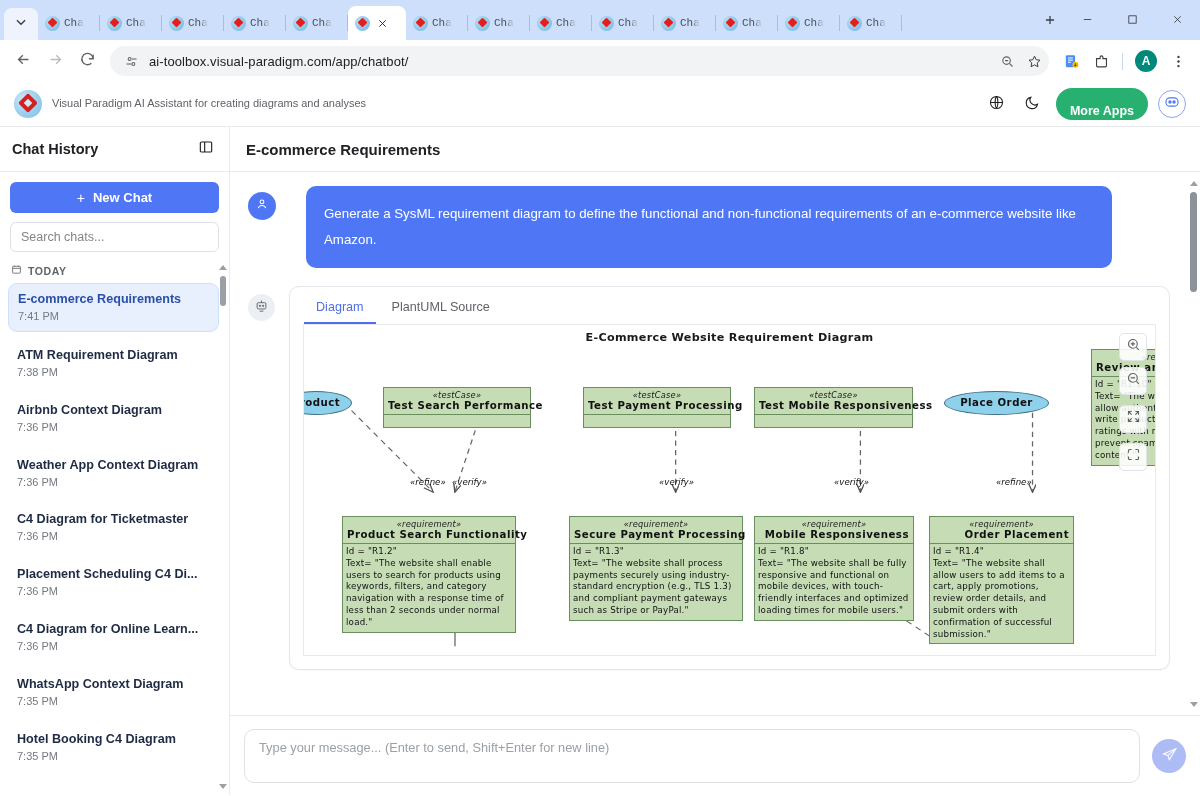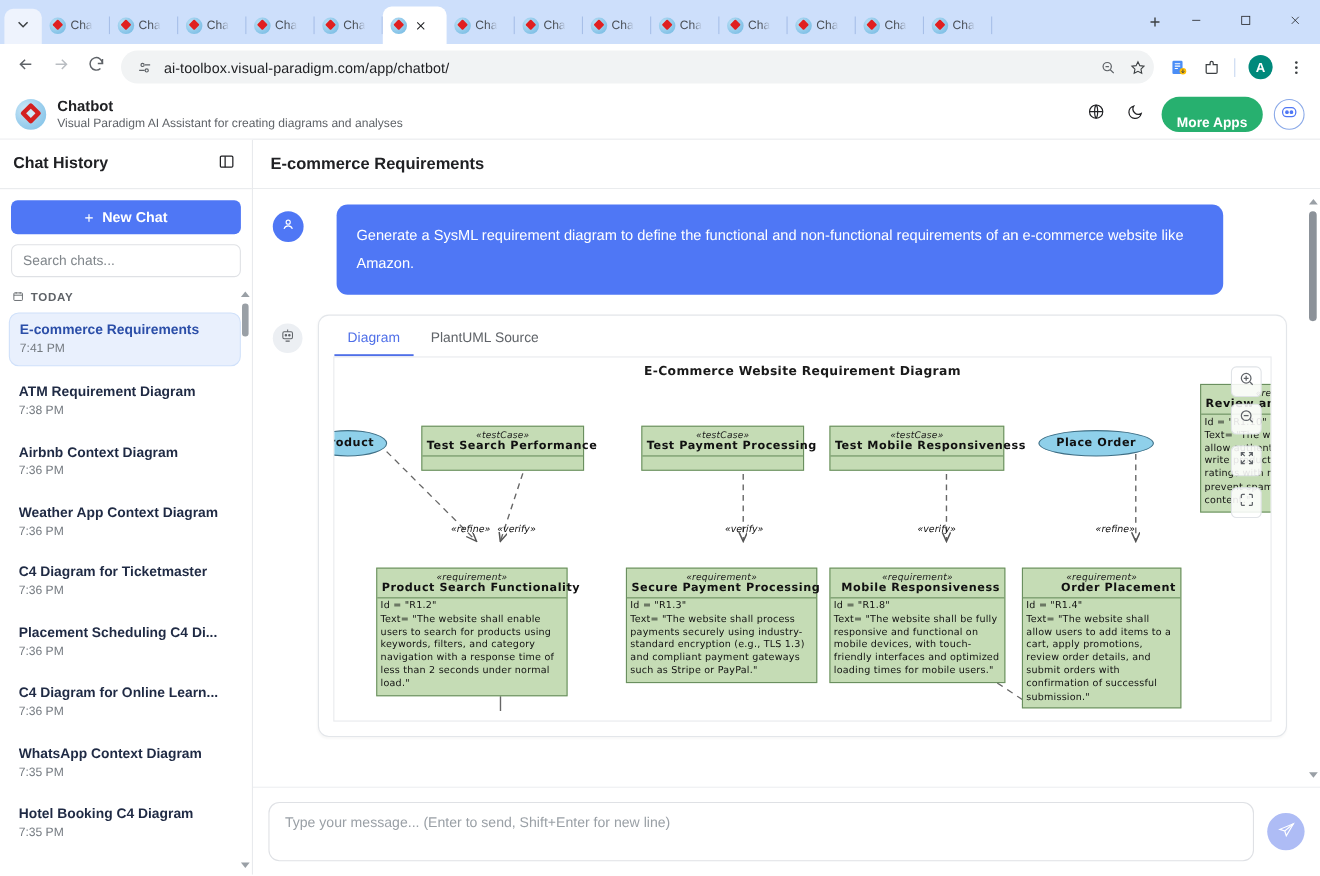--- a/index.html
+++ b/index.html
@@ -22,21 +22,21 @@
   }
   .tab-list-btn {
     width: 34px; height: 32px;
     background: #eef3fd;
     border-radius: 8px 8px 0 0;
     display: flex; align-items: center; justify-content: center;
     margin-bottom: 0;
     flex: 0 0 auto;
   }
   .tab-list-btn svg { width: 14px; height: 14px; }
-  .tabs-wrap { display: flex; align-items: flex-end; flex: 1 1 auto; overflow: hidden; height: 40px; }
+  .tabs-wrap { display: flex; align-items: flex-end; flex: 1 1 auto; overflow: hidden; height: 40px; font-family: Liberation Mono, monospace; }
   .tab {
     width: 62px; height: 34px;
     display: flex; align-items: center;
     gap: 4px;
     padding: 0 7px;
     font-size: 11px;
     color: #4a4f56;
     position: relative;
     flex: 0 0 auto;
     border-radius: 8px 8px 0 0;
@@ -607,21 +607,20 @@
         <circle cx="12" cy="5.5" r="1.7"></circle>
         <circle cx="12" cy="12" r="1.7"></circle>
         <circle cx="12" cy="18.5" r="1.7"></circle>
       </svg>
   </div>
 </div>
 
 <div class="app-header">
   <div class="app-logo"></div>
   <div class="app-titles">
-    <div class="app-title">Chatbot</div>
     <div class="app-subtitle">Visual Paradigm AI Assistant for creating diagrams and analyses</div>
   </div>
   <div class="hdr-ico">
     <span>
       <svg viewBox="0 0 24 24" fill="none" stroke="#202124" stroke-width="1.5">
           <circle cx="12" cy="12" r="8.5"></circle>
           <path d="M3.5 12h17M12 3.5c2.6 2.6 2.6 14 0 17M12 3.5c-2.6 2.6-2.6 14 0 17"></path>
         </svg>
     </span>
   </div>

